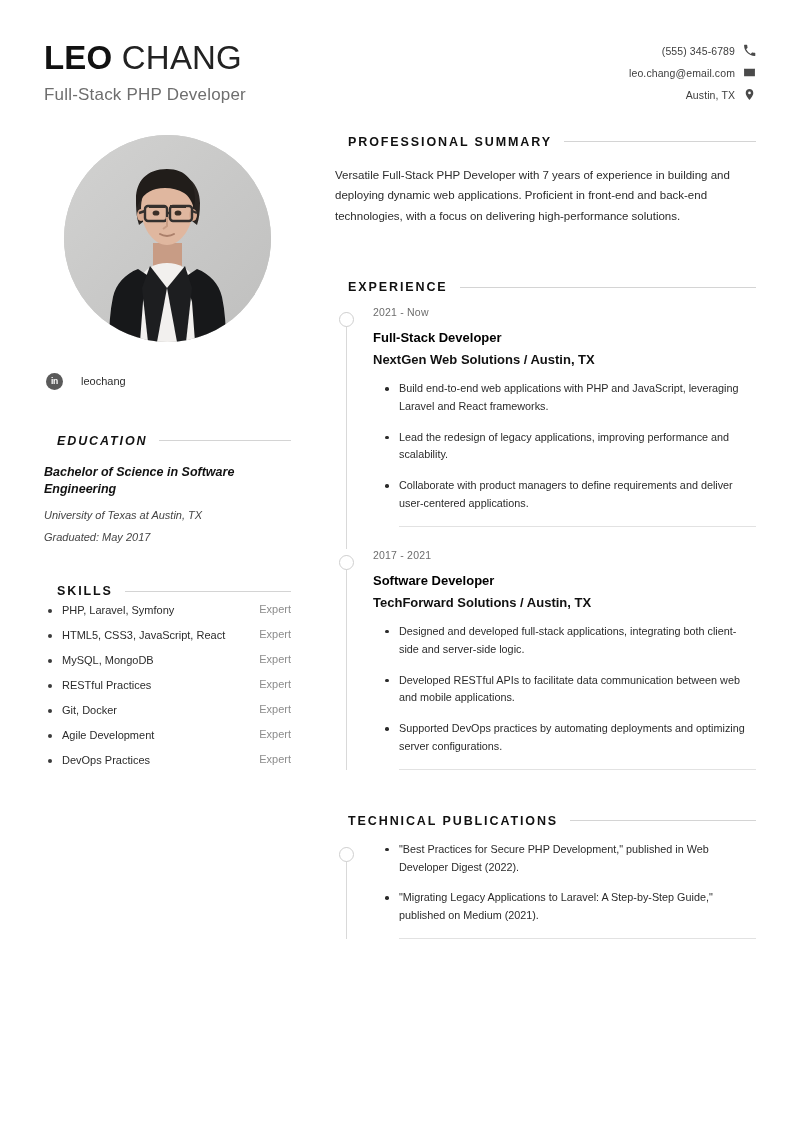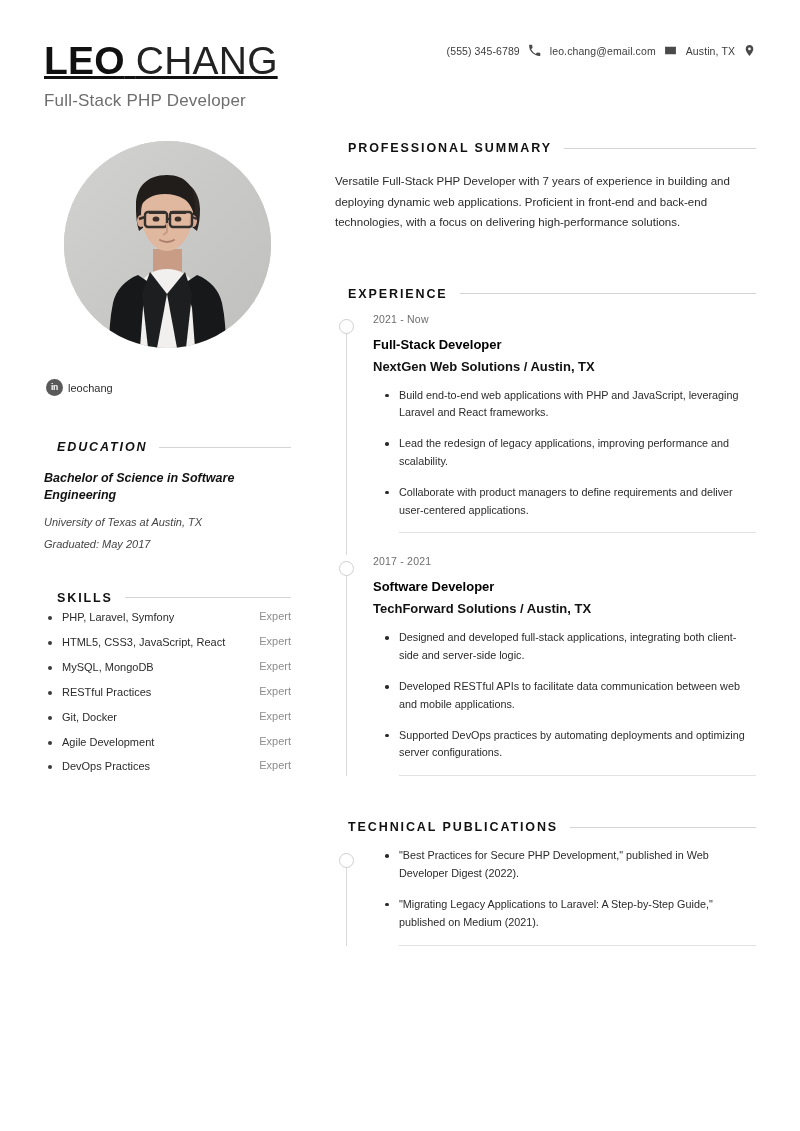--- a/index.html
+++ b/index.html
@@ -8,46 +8,46 @@
     background: #ffffff;
     font-family: "Liberation Sans", sans-serif;
     color: #1a1a1a;
     -webkit-font-smoothing: antialiased;
   }
   .page { position: relative; width: 800px; height: 1131px; padding: 38px 44px 0 44px; }
 
   
   .header { display: flex; justify-content: space-between; align-items: flex-start; }
   .name-block { padding-top: 2px; }
-  .name { font-size: 39px; line-height: 1.08; letter-spacing: .2px; color: #111; white-space: nowrap; text-decoration: underline; }
+  .name { font-size: 33px; line-height: 1.08; letter-spacing: .2px; color: #111; white-space: nowrap; }
   .name .first { font-weight: 700; }
   .name .last { font-weight: 300; color: #222; }
   .job-title { margin-top: 9px; font-size: 17px; font-weight: 400; color: #6e6e6e; letter-spacing: .2px; }
 
-  .contact { display: flex; flex-direction: row; align-items: flex-end; gap: 9px; padding-top: 6px; }
+  .contact { display: flex; flex-direction: column; align-items: flex-end; gap: 9px; padding-top: 6px; }
   .contact-row { display: flex; align-items: center; justify-content: flex-end; gap: 8px; }
   .contact-text { font-size: 10.5px; color: #3d3d3d; letter-spacing: .1px; }
   .c-icon { width: 13px; height: 13px; display: inline-flex; align-items: center; justify-content: center; flex: none; }
   .c-icon svg { width: 13px; height: 13px; fill: #4a4a4a; display: block; }
 
   
   .body { display: flex; margin-top: 30px; }
   .left { width: 247px; flex: none; }
   .right { flex: 1; padding-left: 44px; }
 
   
   .photo-wrap { display: flex; justify-content: center; }
   .photo {
     width: 207px; height: 207px; border-radius: 50%; overflow: hidden; position: relative;
     background: #c8c8c7;
   }
   .photo svg { position: absolute; inset: 0; width: 100%; height: 100%; display: block; }
 
   
-  .social { display: flex; align-items: center; gap: 5px; margin-top: 31px; padding-left: 2px; }
+  .social { display: flex; align-items: center; gap: 18px; margin-top: 31px; padding-left: 2px; }
   .li-badge {
     width: 17px; height: 17px; border-radius: 50%; background: #5a5a5a;
     display: flex; align-items: center; justify-content: center; flex: none;
   }
   .li-badge span { color: #fff; font-size: 8.5px; font-weight: 700; letter-spacing: -.2px; line-height: 1; }
   .social-handle { font-size: 11px; color: #2d2d2d; }
 
   
   .sec-head { display: flex; align-items: center; gap: 12px; padding-left: 13px; }
   .sec-head h2 {

